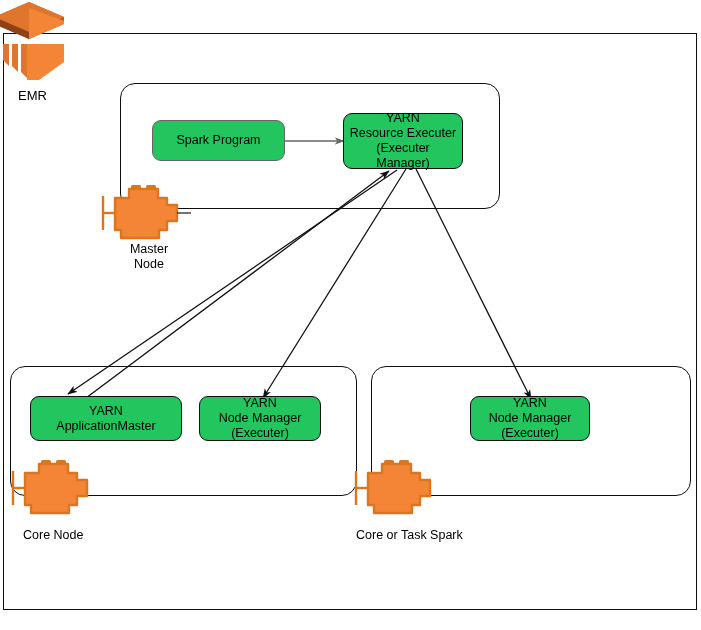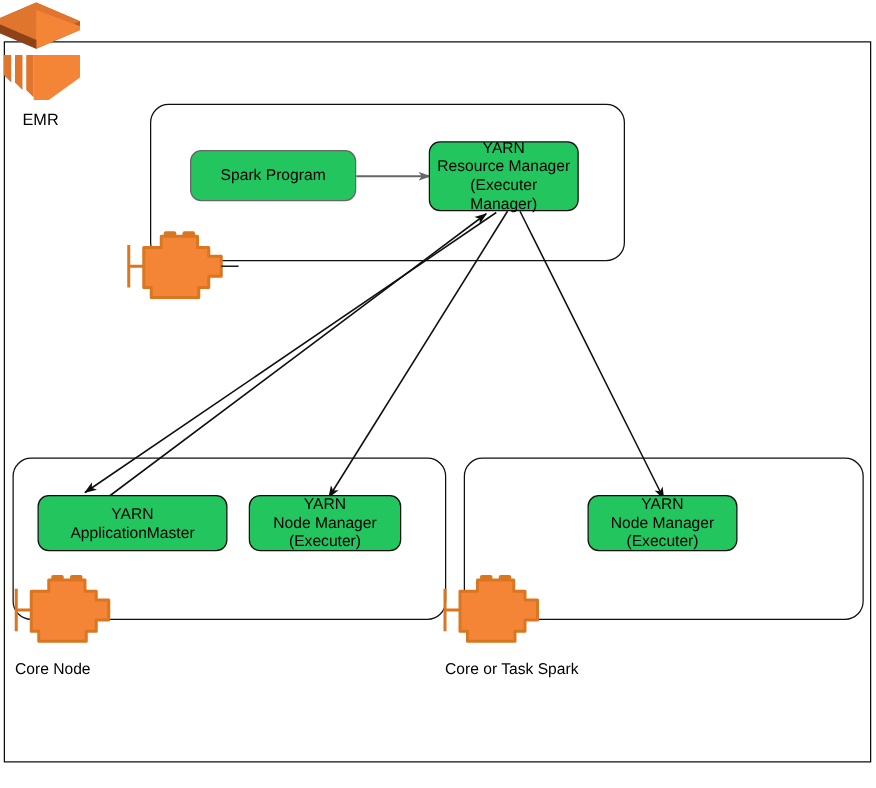--- a/index.html
+++ b/index.html
@@ -35,21 +35,21 @@
   .b-nm2{left:470px;top:396px;width:120px;height:45px;border:1.4px solid #0f0f0f;}
 
   
   .node-icon{position:absolute;width:90px;height:65px;z-index:7;}
   .n-master{left:101px;top:180px;}
   .n-core{left:11px;top:455px;}
   .n-task{left:354px;top:455px;}
   .node-label{position:absolute;font-size:12.5px;line-height:15px;color:#000;
               z-index:7;white-space:nowrap;}
   .nl-master{left:119px;top:242px;width:60px;text-align:center;}
-  .nl-core{left:12px;top:528px;text-align:right;}
+  .nl-core{left:23px;top:528px;text-align:right;}
   .nl-task{left:356px;top:528px;text-align:left;}
 
   
   .wires{position:absolute;left:0;top:0;width:701px;height:630px;z-index:4;
          pointer-events:none;}
   .wires .blk{stroke:#0f0f0f;stroke-width:1.25;fill:none;}
   .wires .gry{stroke:#666666;stroke-width:1.6;fill:none;}
 </style>
 </head>
 <body>
@@ -101,36 +101,40 @@
 
   <div class="box b-spark">
     <div class="t">
       <span>Spark Program</span><br>
     </div>
   </div>
 
   <div class="box b-rm">
     <div class="t">
       <span>YARN</span><br>
-      <span>Resource Manager</span><br>
+      <span>Resource Executer</span><br>
       <span>(Executer Manager)</span>
     </div>
   </div>
 
   <div class="node-icon n-master">
     <svg width="90" height="65" viewBox="0 0 90 65" xmlns="http://www.w3.org/2000/svg">
       <g stroke="#D9761F" stroke-width="2.4" stroke-linejoin="round" fill="#F58536">
         <path d="M2,16 L2,50"></path>
         <path d="M2,33 L14,33"></path>
         <path d="M14,18 L28,18 L28,9 L57,9 L57,18 L66,18 L66,25 L76,25 L76,41 L66,41 L66,50 L58,50 L58,58 L20,58 L20,50 L14,50 Z"></path>
       </g>
       <rect x="30" y="5" width="10" height="4" rx="1.6" fill="#D9761F"></rect>
       <rect x="45" y="5" width="10" height="4" rx="1.6" fill="#D9761F"></rect>
       <path d="M76,33 L90,33" stroke="#1a1a1a" stroke-width="1.2" fill="none"></path>
     </svg>
+  </div>
+  <div class="node-label nl-master">
+    <span>Master</span><br>
+    <span>Node</span>
   </div>
 
   <div class="group g-core"></div>
 
   <div class="box b-am">
     <div class="t">
       <span>YARN</span><br>
       <span>ApplicationMaster</span>
     </div>
   </div>

